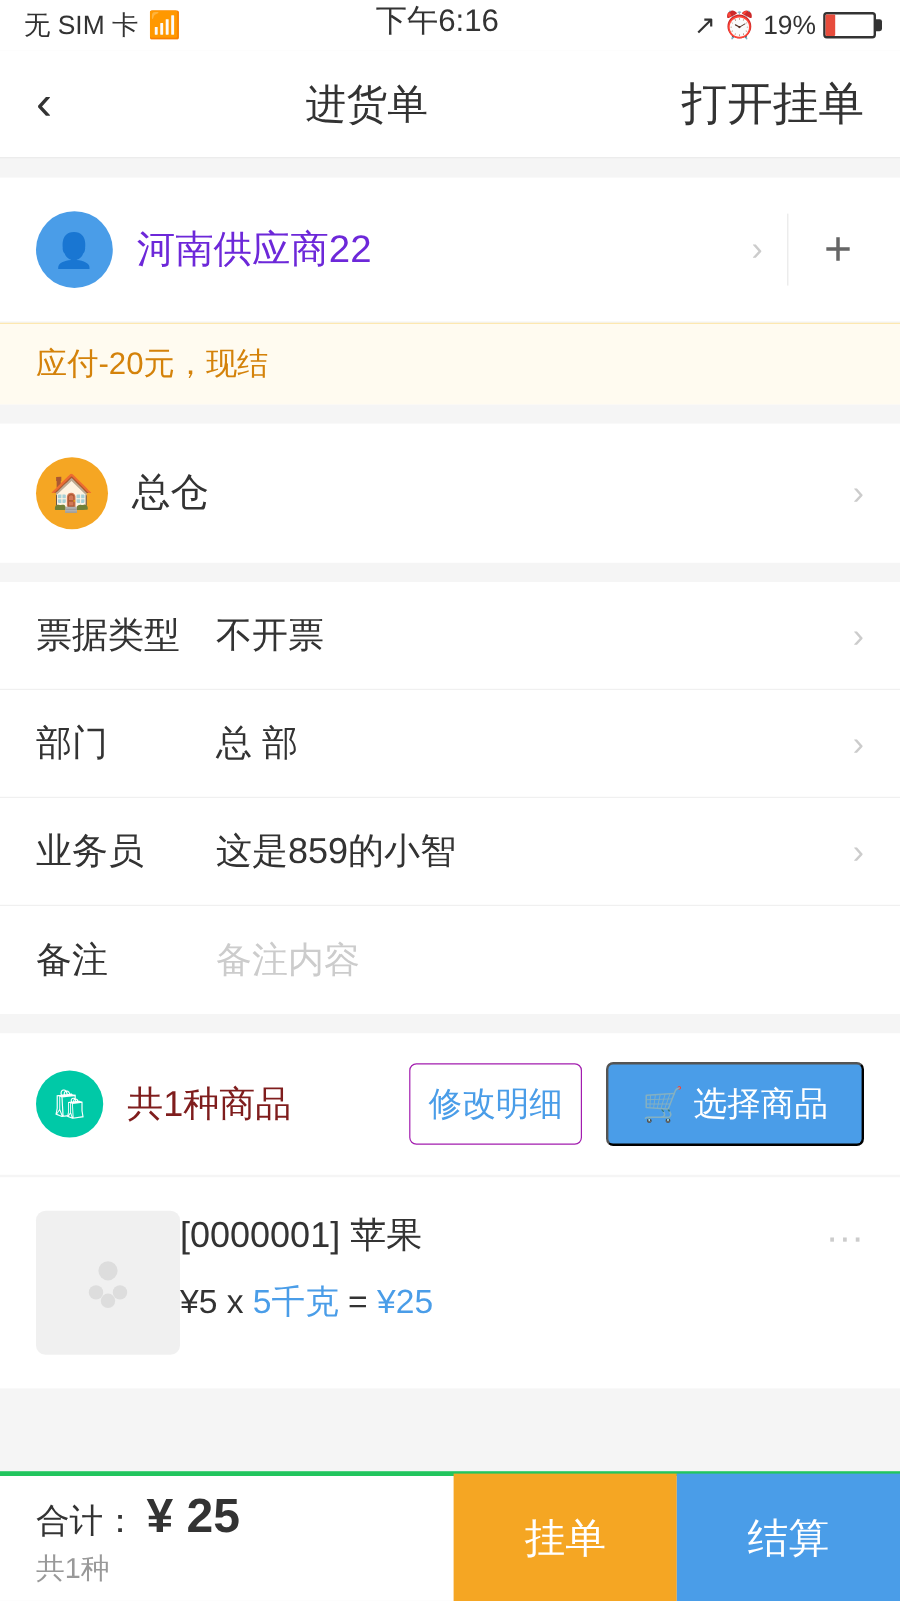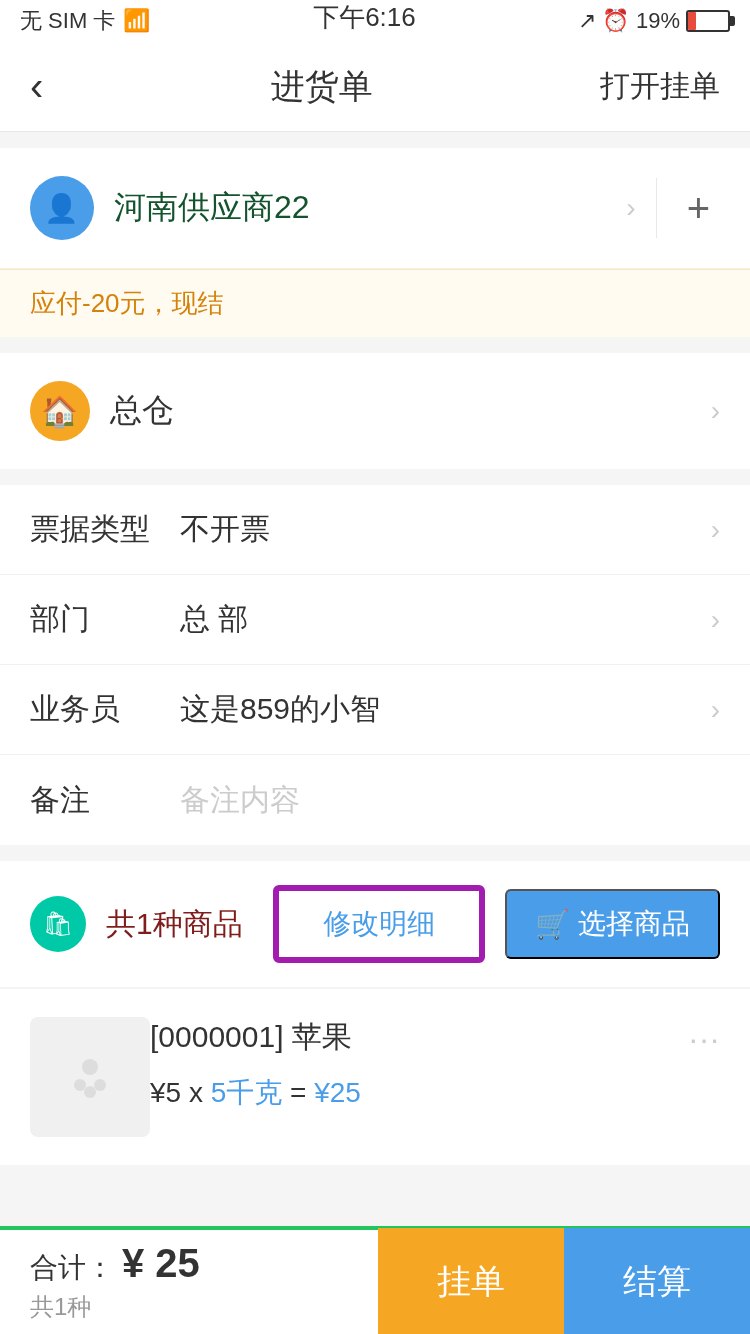--- a/index.html
+++ b/index.html
@@ -67,21 +67,21 @@
       font-size: 40px;
       color: #333;
       cursor: pointer;
     }
     .nav-title {
       font-size: 34px;
       font-weight: 500;
       color: #333;
     }
     .nav-action {
-      font-size: 30px;
+      font-size: 38px;
       color: #333;
     }
 
     
     .content {
       padding-bottom: 120px;
     }
 
     
     .supplier-section {
@@ -103,21 +103,21 @@
       align-items: center;
       justify-content: center;
       color: white;
       font-size: 28px;
       margin-right: 20px;
       flex-shrink: 0;
     }
     .supplier-name {
       flex: 1;
       font-size: 32px;
-      color: #14532d;
+      color: #6d28d9;
     }
     .chevron-right {
       color: #ccc;
       font-size: 28px;
     }
     .divider-v {
       width: 1px;
       height: 60px;
       background: #e8e8e8;
       margin: 0 20px;
@@ -228,24 +228,24 @@
       color: white;
       font-size: 24px;
       flex-shrink: 0;
     }
     .products-count {
       flex: 1;
       font-size: 30px;
       color: #7f1d1d;
     }
     .btn-outline {
-      border: 6px solid #a21caf;
+      border: 1px solid #a21caf;
       color: #4a9de8;
       background: #fff;
-      padding: 14px 44px;
+      padding: 14px 15px;
       border-radius: 6px;
       font-size: 28px;
       cursor: pointer;
     }
     .btn-primary {
       background: #4a9de8;
       color: #fff;
       padding: 14px 28px;
       border-radius: 6px;
       font-size: 28px;

